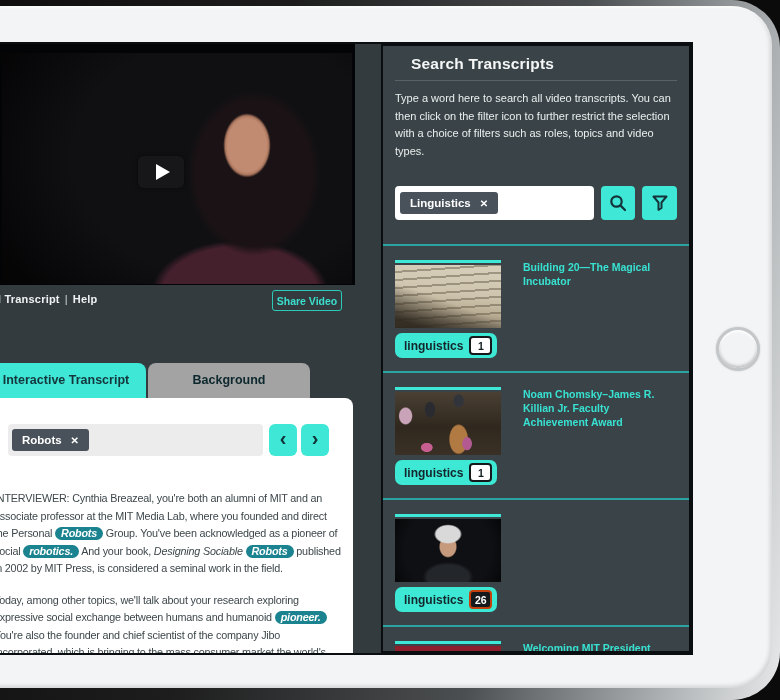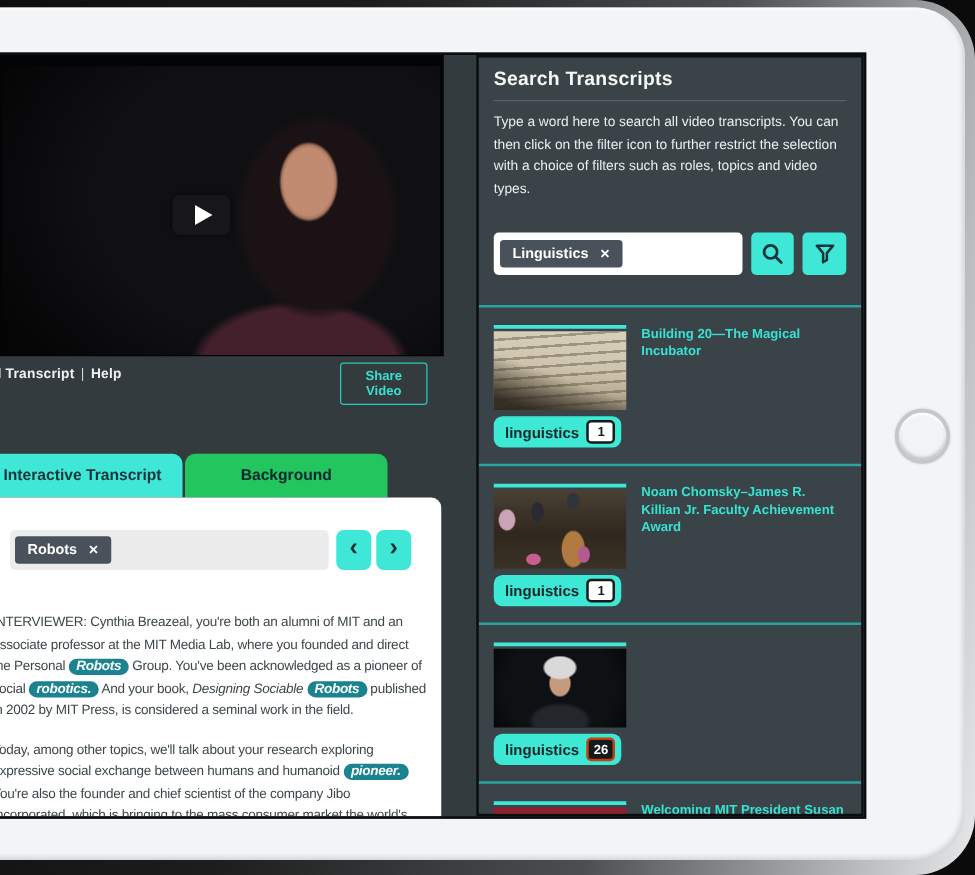--- a/index.html
+++ b/index.html
@@ -48,26 +48,26 @@
     box-shadow:0 0 4px rgba(0,0,0,.5);cursor:pointer;
   }
   .play-tri{width:0;height:0;border-left:14px solid #fff;border-top:8px solid transparent;border-bottom:8px solid transparent;margin-left:4px;}
   
   .video-links{left:2px;top:249px;color:#eff2f2;font-size:11px;font-weight:bold;letter-spacing:.2px;}
   .video-links .sep{margin:0 5px;font-weight:normal;color:#cfd6d6;}
   .share-btn{
     left:286px;top:246px;width:70px;height:21px;
     background:transparent;border:1px solid #2bc9b8;border-radius:3px;
     color:#3adfcd;font-size:10.5px;font-weight:bold;font-family:"Liberation Sans",sans-serif;
-    display:flex;align-items:center;justify-content:center;cursor:pointer;padding:16px;
+    display:flex;align-items:center;justify-content:center;cursor:pointer;padding:0;
   }
   
   .tab{height:35px;line-height:35px;text-align:center;font-size:12.5px;font-weight:bold;border-radius:8px 8px 0 0;cursor:pointer;}
   .tab-active{left:0;top:319px;width:160px;background:#3fe7d6;color:#14353b;}
-  .tab-bg{left:162px;top:319px;width:162px;background:#22c55e;color:#0c272d;}
+  .tab-bg{left:162px;top:319px;width:162px;background:#a3a3a3;color:#0c272d;}
   
   .card{left:0;top:354px;width:367px;height:255px;background:#fff;border-radius:0 8px 0 0;}
   .card > *{position:absolute;}
   .t-search{left:22px;top:26px;width:255px;height:32px;background:#ececec;border-radius:4px;display:flex;align-items:center;padding-left:4px;box-sizing:border-box;}
   .chip-slate{
     display:inline-flex;align-items:center;background:#49525a;color:#fff;
     border-radius:3px;font-size:11.5px;font-weight:bold;padding:5px 10px;cursor:pointer;
   }
   .chip-slate .x{margin-left:9px;font-size:10px;cursor:pointer;}
   .nav-btn{
@@ -80,21 +80,21 @@
   .t-body{left:8px;top:92px;width:348px;}
   .para{margin:0;font-size:10.8px;line-height:17.5px;color:#3d474b;letter-spacing:-.2px;}
   .para + .para{margin-top:14px;}
   .seg-chip{background:#1b8390;color:#fff;font-style:italic;font-weight:bold;border-radius:8px;padding:0 6px 1px;white-space:nowrap;}
   .seg-italic{font-style:italic;}
   
   .panel{
     left:395px;top:0;width:310px;height:609px;box-sizing:border-box;
     background:#3a4347;border:2px solid #0a0e10;padding:0 12px;overflow:hidden;
   }
-  .panel h1{margin:9px 0 0;font-size:15.5px;color:#f5f7f7;letter-spacing:.2px;}
+  .panel h1{margin:9px 16px 0;font-size:15.5px;color:#f5f7f7;letter-spacing:.2px;}
   .hr{height:1px;background:#5a6266;margin:7px 0 9px;}
   .desc{margin:0;font-size:11px;line-height:17.5px;color:#eaefef;}
   .search-row{display:flex;gap:7px;margin-top:26px;}
   .search-input{width:206px;height:34px;background:#fff;border-radius:4px;display:flex;align-items:center;padding-left:5px;box-sizing:border-box;cursor:text;}
   .sq-btn{width:36px;height:34px;border:none;border-radius:4px;background:#3fe7d6;display:flex;align-items:center;justify-content:center;cursor:pointer;padding:0;}
   .results{margin:24px -12px 0;}
   .rdiv{height:2px;background:#2ba3a3;}
   .row{display:flex;gap:12px;padding:14px 12px 13px;cursor:pointer;}
   .col-thumb{width:106px;flex:none;}
   .thumb-bar{height:3px;background:#3fe7d6;margin-bottom:2px;}
@@ -122,21 +122,21 @@
     radial-gradient(ellipse 6px 13px at 7% 30%, #30344f 0 60%, rgba(0,0,0,0) 70%),
     linear-gradient(180deg,#8c1e2b 0%,#a62737 60%,#7e1b28 100%);}
   .badge{
     display:inline-flex;align-items:center;gap:6px;margin-top:5px;
     background:#3de8d5;border-radius:7px;padding:3px 5px 3px 9px;cursor:pointer;
   }
   .b-label{color:#14262b;font-size:12px;font-weight:bold;}
   .b-count{min-width:15px;height:15px;border-radius:4px;font-size:10.5px;font-weight:bold;display:flex;align-items:center;justify-content:center;padding:0 2px;}
   .b-count.light{background:#fff;color:#101b1f;border:2px solid #15191b;}
   .b-count.dark{background:#15191b;color:#fff;border:2px solid #c2410c;}
-  .col-text{flex:1;min-width:0;}
+  .col-text{flex:1;min-width:0;margin-left:10px;}
   .r-title{display:block;color:#38e2d2;font-size:10.5px;font-weight:bold;line-height:14px;text-decoration:none;cursor:pointer;}
   .r-desc{margin-top:3px;color:#f0f4f4;font-size:11px;font-weight:bold;line-height:15.5px;}
 </style>
 </head>
 <body>
 
 <div class="tablet-edge"></div>
 <div class="tablet-body"></div>
 <div class="home-button"></div>
 

